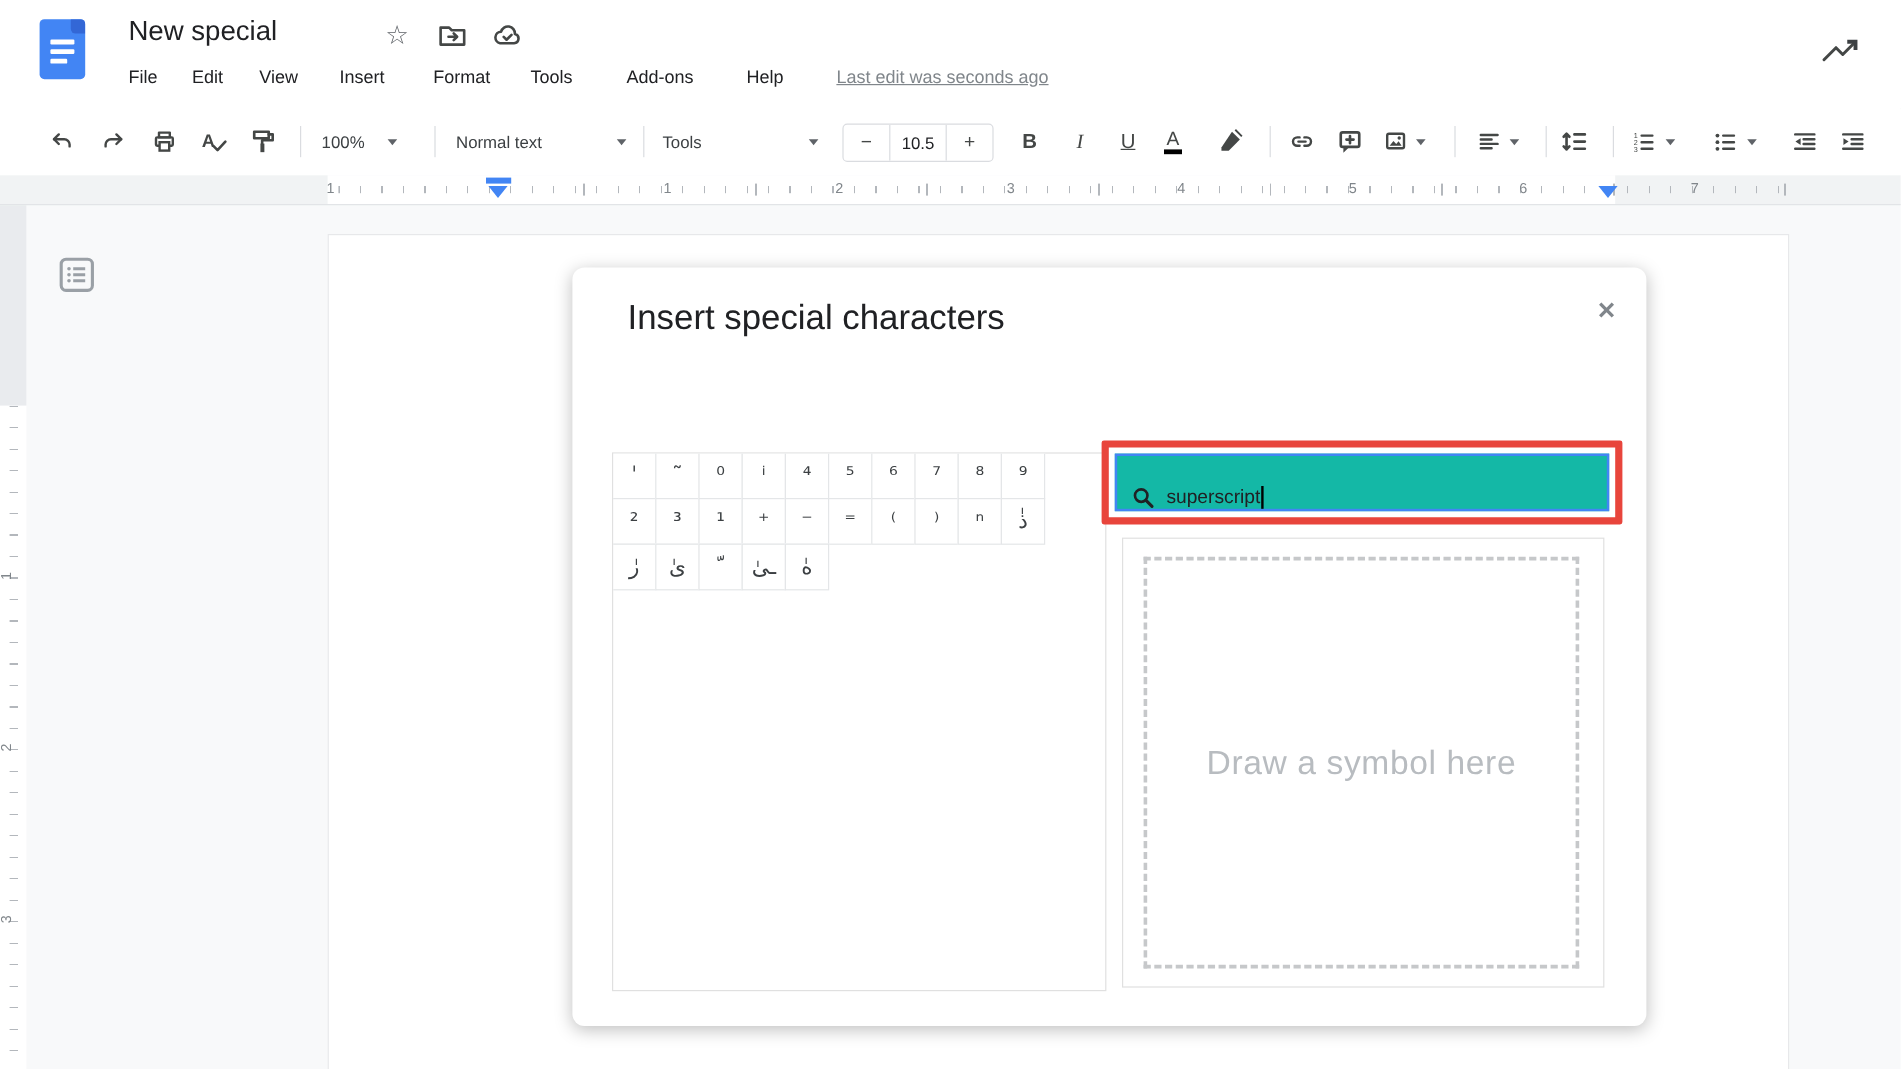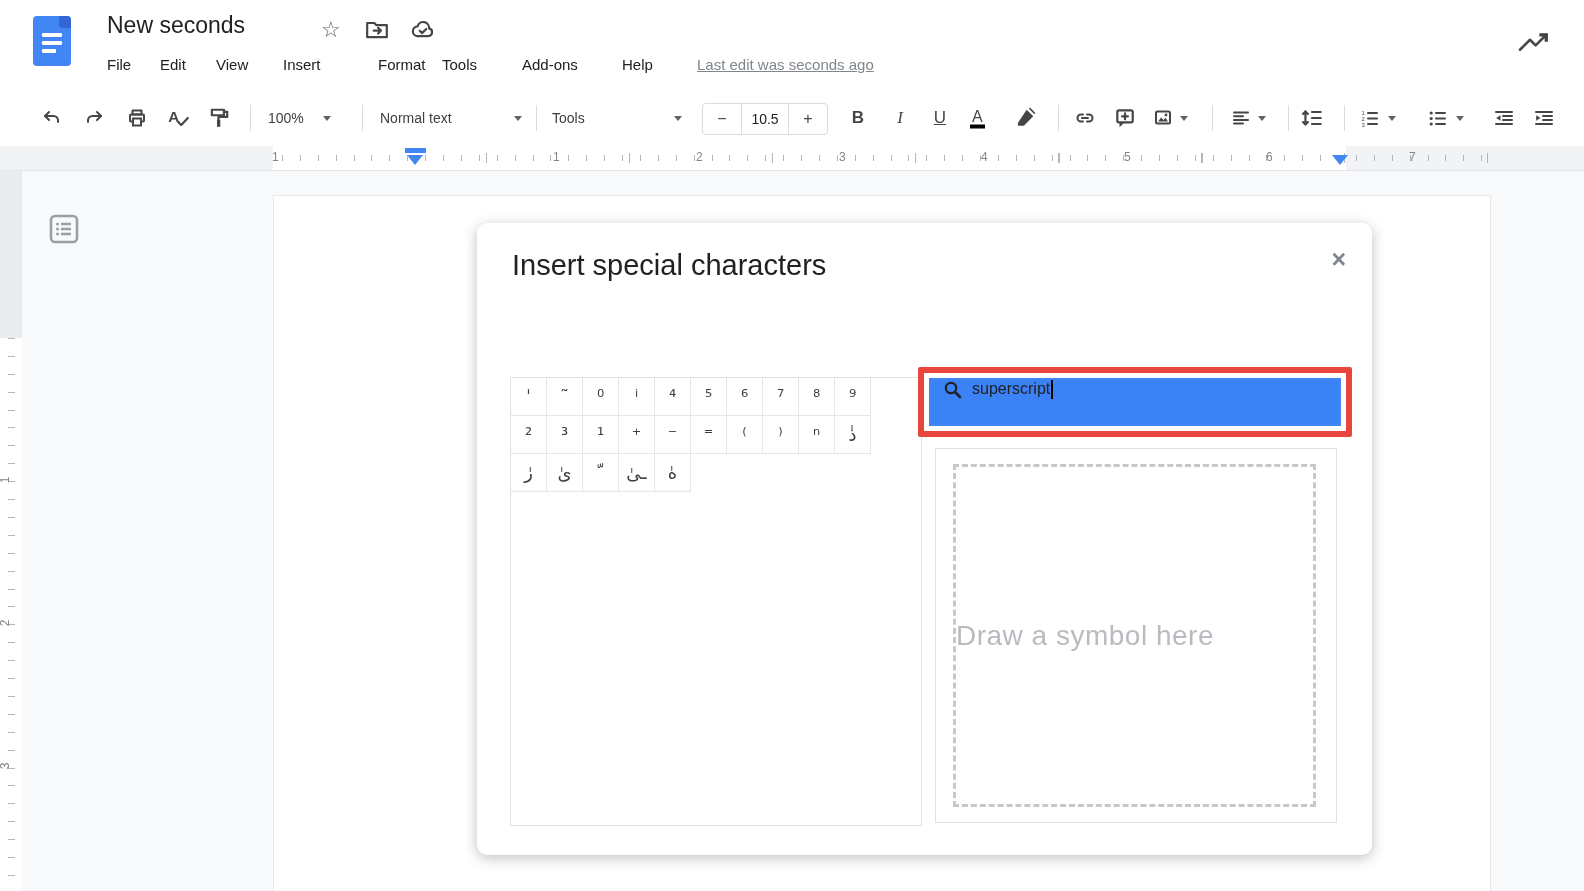--- a/index.html
+++ b/index.html
@@ -53,66 +53,66 @@
   .vruler .ticks{position:absolute;left:8px;top:167px;width:7px;height:553px;
     background:repeating-linear-gradient(to bottom,#b3b7bc 0 1px,transparent 1px 17.9px)}
   .vrl{position:absolute;left:2px;font-size:12px;color:#80868b;transform:rotate(-90deg)}
   .outline-btn{position:absolute;left:49px;top:43px;cursor:pointer}
   .doc-text{position:absolute;left:417px;top:163px;font-size:21px;color:#000;display:flex;align-items:center;white-space:pre}
   .cursor-bar{display:inline-block;width:2px;height:23px;background:#000;margin:0 1px}
 
   
   .dialog{position:absolute;left:477px;top:223px;width:895px;height:632px;background:#fff;border-radius:10px;
     box-shadow:0 3px 14px rgba(0,0,0,.25);z-index:10}
-  .dlg-title{position:absolute;left:35px;top:26px;font-size:29px;color:#202124}
+  .dlg-title{position:absolute;left:46px;top:26px;font-size:29px;color:#202124}
   .dlg-close{position:absolute;right:26px;top:22px;font-size:25px;font-weight:bold;color:#80868b;cursor:pointer}
   .cat-dd{position:absolute;left:34px;top:80px;width:187px;height:52px;border:1px solid #dadce0;border-radius:8px;
     display:flex;align-items:center;padding:0 16px 0 18px;box-sizing:border-box;cursor:pointer;justify-content:space-between}
   .cat-dd span{font-size:18px;color:#3c4043}
   .char-panel{position:absolute;left:33px;top:154px;width:410px;height:447px;border:1px solid #e0e0e0;background:#fff;overflow:hidden}
   .char-row{display:flex}
   .char-cell{width:37px;height:39px;box-sizing:border-box;border:1px solid #e4e6e8;margin:-1px 0 0 -1px;
     display:flex;align-items:center;justify-content:center;font-family:"DejaVu Sans",sans-serif;
     font-size:18px;color:#3c4043;background:#fff;cursor:pointer}
   .search-annot{position:absolute;left:441px;top:144px;width:434px;height:70px;border:6px solid #e8453c;border-radius:2px;box-sizing:border-box}
-  .search-box{position:absolute;inset:5px;border:2px solid #4285f4;background:#3b82f6;display:flex;align-items:flex-start;padding-left:12px;cursor:text}
+  .search-box{position:absolute;inset:5px;border:2px solid #4285f4;background:#14b8a6;display:flex;align-items:flex-end;padding-left:12px;cursor:text}
   .search-text{font-size:16px;color:#202124;margin-left:10px}
   .draw-panel{position:absolute;left:458px;top:225px;width:402px;height:375px;border:1px solid #e0e0e0;box-sizing:border-box}
-  .draw-dash{position:absolute;inset:15px 20px 15px 17px;border:3px dashed #c6c8ca;display:flex;align-items:center;cursor:crosshair}
+  .draw-dash{position:absolute;inset:15px 20px 15px 17px;border:3px dashed #c6c8ca;display:flex;align-items:center;justify-content:center;cursor:crosshair}
   .draw-dash span{font-size:28px;color:#b8bcc0;letter-spacing:.5px}
 </style>
 </head>
 <body>
 
 <div class="header">
   <div class="docs-icon">
     <div class="fold"></div>
     <div class="l" style="top:17px;width:20px"></div>
     <div class="l" style="top:25px;width:20px"></div>
     <div class="l" style="top:33px;width:14px"></div>
   </div>
-  <div class="doc-title">New seconds</div>
+  <div class="doc-title">New special</div>
   <div class="hdr-ic" style="left:321px;font-size:22px">☆</div>
   <div class="hdr-ic" style="left:365px;top:18px">
     <svg width="24" height="22" viewBox="0 0 22 20">
         <path class="ic" stroke="#5f6368" stroke-width="1.8" d="M2 4.5 h6.5 l2 2 H20 v11 H2 z"></path>
         <path class="ic" stroke="#5f6368" stroke-width="1.8" d="M8 11.5 h6.5 m-2.5 -2.6 l2.6 2.6 l-2.6 2.6"></path>
       </svg>
   </div>
   <div class="hdr-ic" style="left:410px;top:18px">
     <svg width="26" height="22" viewBox="0 0 24 20">
         <path class="ic" stroke="#5f6368" stroke-width="1.8" d="M6.2 16.5 h10.8 a3.6 3.6 0 0 0 .6 -7.1 A5.4 5.4 0 0 0 7 7.6 a4.5 4.5 0 0 0 -.8 8.9 z"></path>
         <path class="ic" stroke="#5f6368" stroke-width="1.8" d="M9 11.6 l2.2 2.2 l3.8 -3.8"></path>
       </svg>
   </div>
   <span class="menu-item" style="left:107px">File</span>
   <span class="menu-item" style="left:160px">Edit</span>
   <span class="menu-item" style="left:216px">View</span>
   <span class="menu-item" style="left:283px">Insert</span>
-  <span class="menu-item" style="left:378px">Format</span>
+  <span class="menu-item" style="left:361px">Format</span>
   <span class="menu-item" style="left:442px">Tools</span>
   <span class="menu-item" style="left:522px">Add-ons</span>
   <span class="menu-item" style="left:622px">Help</span>
   <span class="last-edit">Last edit was seconds ago</span>
   <div class="trend">
     <svg width="38" height="30" viewBox="0 0 30 24">
         <path class="ic" stroke="#3c4043" stroke-width="2.6" d="M3 19 L11 11 l4.5 4.5 L24 7"></path>
         <path d="M18.5 7 H24 V12.5" fill="none" stroke="#3c4043" stroke-width="2.6"></path>
       </svg>
   </div>

